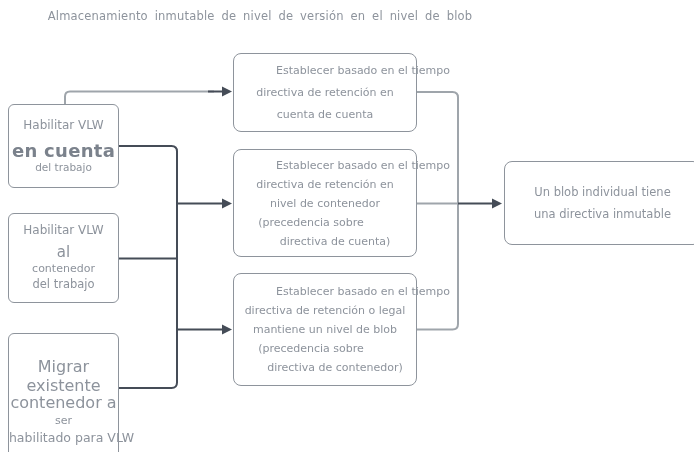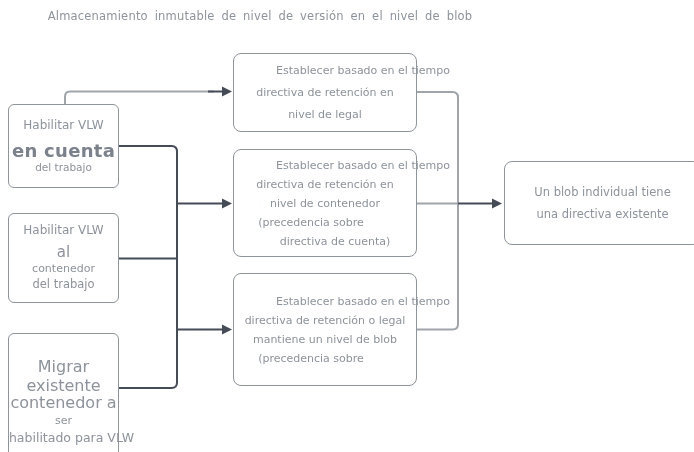--- a/index.html
+++ b/index.html
@@ -119,36 +119,37 @@
       <div class="tline">Migrar</div>
       <div class="tline">existente</div>
       <div class="tline">contenedor a</div>
       <div class="tline">ser</div>
       <div class="tline">habilitado para VLW</div>
     </div>
 
   <div class="node mbox" id="n-mb1">
       <div class="tline">Establecer basado en el tiempo</div>
       <div class="tline">directiva de retención en</div>
-      <div class="tline">nivel de legal</div>
+      <div class="tline">cuenta de cuenta</div>
     </div>
 
   <div class="node mbox" id="n-mb2">
       <div class="tline">Establecer basado en el tiempo</div>
       <div class="tline">directiva de retención en</div>
       <div class="tline">nivel de contenedor</div>
       <div class="tline">(precedencia sobre</div>
       <div class="tline">directiva de cuenta)</div>
     </div>
 
   <div class="node mbox" id="n-mb3">
       <div class="tline">Establecer basado en el tiempo</div>
       <div class="tline">directiva de retención o legal</div>
       <div class="tline">mantiene un nivel de blob</div>
       <div class="tline">(precedencia sobre</div>
+      <div class="tline">directiva de contenedor)</div>
     </div>
 
   <div class="node" id="n-result">
       <div class="tline">Un blob individual tiene</div>
-      <div class="tline">una directiva existente</div>
+      <div class="tline">una directiva inmutable</div>
     </div>
 
 </div>
 
 </body></html>

